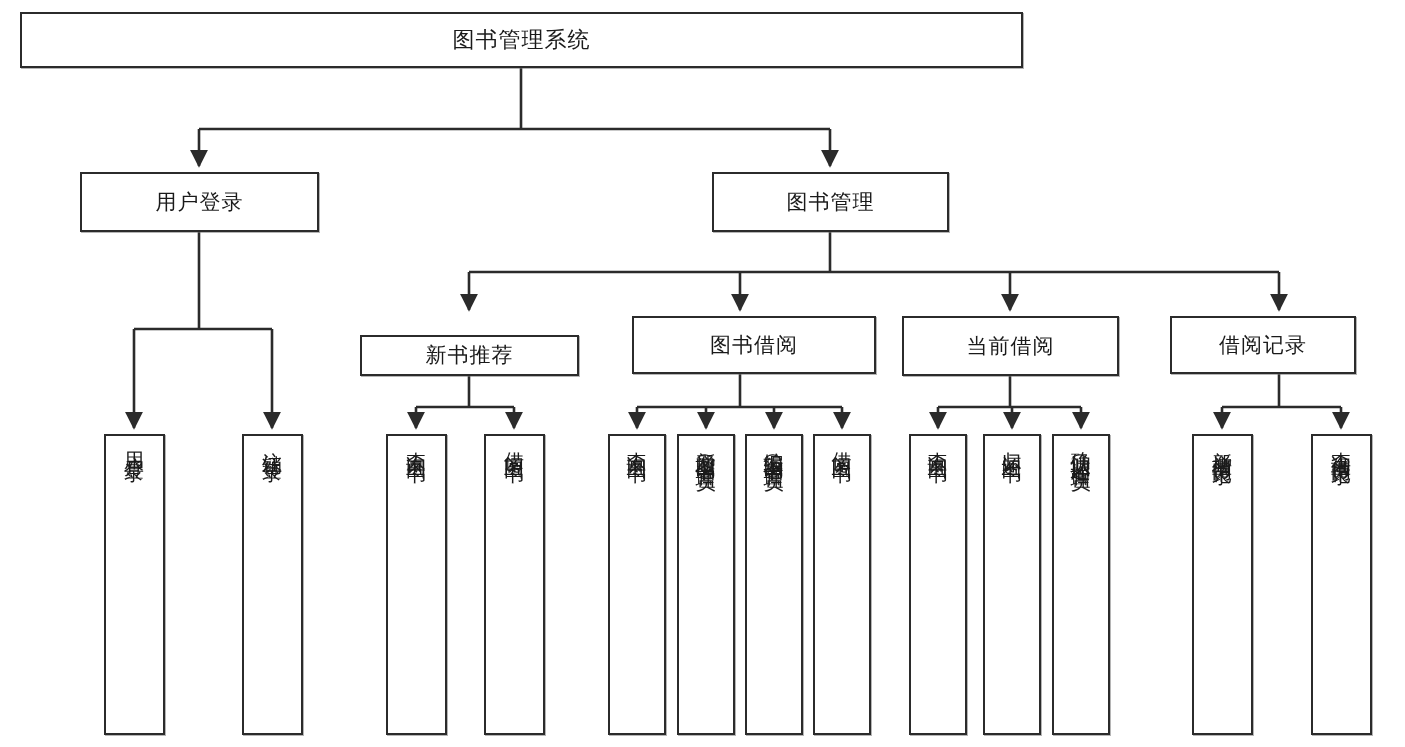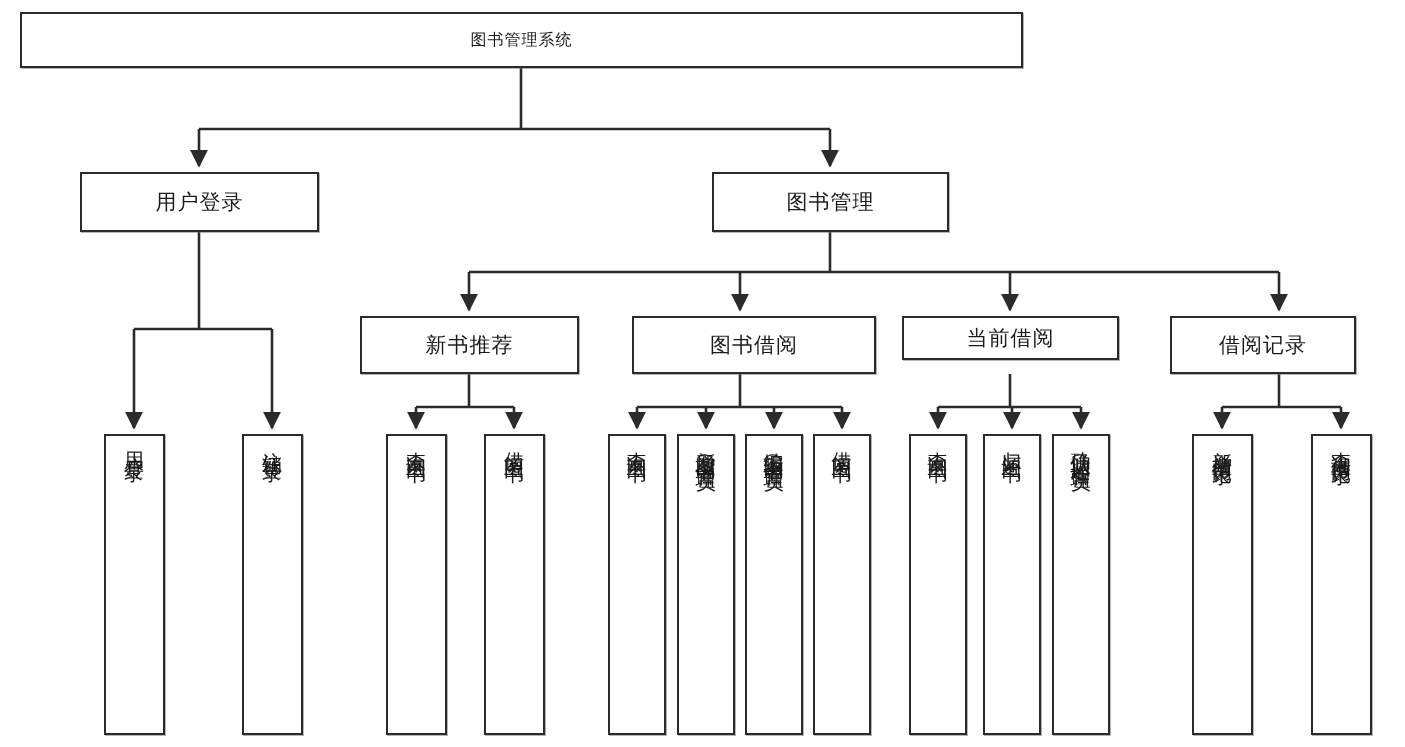--- a/index.html
+++ b/index.html
@@ -42,21 +42,21 @@
     text-align: center;
     line-height: 1.18;
     letter-spacing: 1px;
   }
   
   .node.horiz .lbl {
     font-size: 21px;
     white-space: nowrap;
   }
   .node.root .lbl {
-    font-size: 16px;
+    font-size: 22px;
   }
   
   .node.vert {
     align-items: flex-start;
     justify-content: center;
     padding-top: 0;
   }
   .node.vert .lbl {
     writing-mode: vertical-rl;
     text-orientation: upright;
@@ -137,27 +137,27 @@
     <span class="lbl">图书管理系统</span>
   </div>
 
   <div class="node horiz" style="left:80px; top:172px; width:239px; height:60px;">
     <span class="lbl">用户登录</span>
   </div>
   <div class="node horiz" style="left:712px; top:172px; width:237px; height:60px;">
     <span class="lbl">图书管理</span>
   </div>
 
-  <div class="node horiz" style="left:360px; top:316px; width:219px; height:58px;">
+  <div class="node horiz" style="left:360px; top:335px; width:219px; height:41px;">
     <span class="lbl">新书推荐</span>
   </div>
   <div class="node horiz" style="left:632px; top:316px; width:244px; height:58px;">
     <span class="lbl">图书借阅</span>
   </div>
-  <div class="node horiz" style="left:902px; top:316px; width:217px; height:44px;">
+  <div class="node horiz" style="left:902px; top:316px; width:217px; height:60px;">
     <span class="lbl">当前借阅</span>
   </div>
   <div class="node horiz" style="left:1170px; top:316px; width:186px; height:58px;">
     <span class="lbl">借阅记录</span>
   </div>
 
   <div class="node vert" style="left:104px; top:434px; width:61px; height:301px;">
     <span class="lbl">用户登录</span>
   </div>
   <div class="node vert" style="left:242px; top:434px; width:61px; height:301px;">

